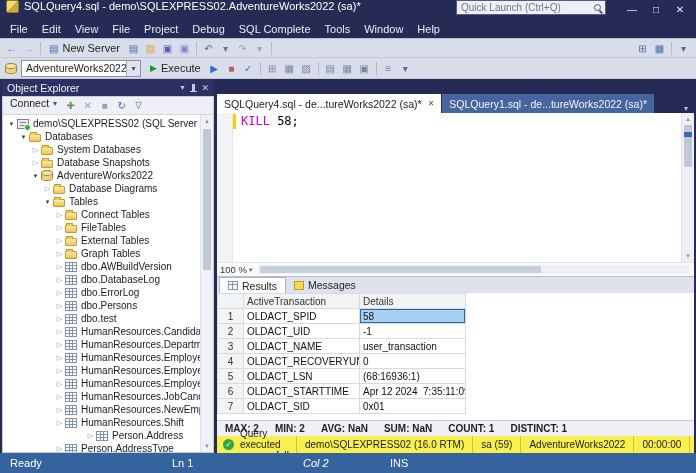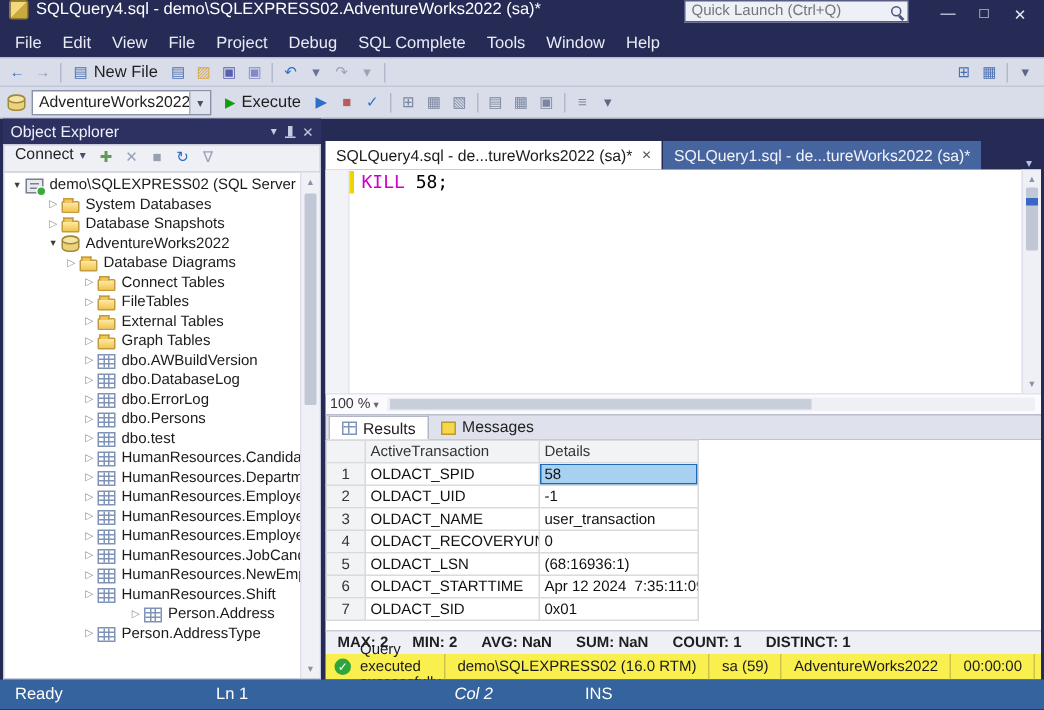--- a/index.html
+++ b/index.html
@@ -124,21 +124,21 @@
   .query-status { height:17px; background:#f9ef4e; display:flex; align-items:center; padding:0 6px; font-size:10px; color:#1b1b1b; flex:none; }
   .check { width:11px; height:11px; border-radius:50%; background:#2fa63c; color:#fff; font-size:8px; display:flex; align-items:center;
            justify-content:center; margin-right:6px; flex:none; }
   .qs-right { margin-left:auto; display:flex; align-items:center; height:100%; }
   .qs-item { border-left:1px solid #cfc14a; padding:0 8px; white-space:nowrap; display:flex; align-items:center; height:100%; }
 
   
   .statusbar { height:20px; background:#35639e; color:#fff; position:relative; flex:none; font-size:11px; }
   .statusbar span { position:absolute; top:50%; transform:translateY(-50%); white-space:nowrap; }
   .sb-ready { left:10px; }
-  .sb-line { left:144px; }
+  .sb-line { left:172px; }
   .sb-col { left:303px;font-style:italic; }
   .sb-ins { left:390px; }
 </style>
 </head>
 <body>
 
 <div class="window">
 
   <div class="titlebar">
     <div class="app-icon"></div>
@@ -167,21 +167,21 @@
     </div>
 
   <div class="toolbar toolbar1">
     <span style="display:flex;align-items:center;">
         <div class="tb-icon" style="color: rgb(46, 110, 203);">←</div>
         <div class="tb-icon" style="color: rgb(147, 160, 184);">→</div>
         <div class="tb-sep"></div>
       </span>
     <div class="tb-btn">
       <span class="tb-icon" style="color:#4a6fae;width:auto;">▤</span>
-      <span>New File</span>
+      <span>New Server</span>
     </div>
     <span style="display:flex;align-items:center;">
         <div class="tb-icon" style="color: rgb(74, 111, 174);">▤</div>
         <div class="tb-icon" style="color: rgb(217, 164, 64);">▨</div>
         <div class="tb-icon" style="color: rgb(90, 95, 176);">▣</div>
         <div class="tb-icon" style="color: rgb(130, 137, 201);">▣</div>
         <div class="tb-sep"></div>
         <div class="tb-icon" style="color: rgb(46, 110, 203);">↶</div>
         <div class="tb-icon" style="color: rgb(104, 113, 154);">▾</div>
         <div class="tb-icon" style="color: rgb(154, 163, 184);">↷</div>
@@ -248,39 +248,49 @@
             <div class="tb-icon" style="color: rgb(151, 160, 181);">∇</div>
           </span>
       </div>
       <div class="oe-body">
         <div class="oe-tree">
             <div class="tree-row" style="padding-left: 3px;">
               <span class="twist open">▾</span>
               <span class="ti ti-server"></span>
               <span class="tree-label">demo\SQLEXPRESS02 (SQL Server 16.0.1115</span>
             </div>
+            <div class="tree-row" style="padding-left: 15px;">
+              <span class="twist open">▾</span>
+              <span class="ti ti-folder"></span>
+              <span class="tree-label">Databases</span>
+            </div>
             <div class="tree-row" style="padding-left: 27px;">
               <span class="twist">▷</span>
               <span class="ti ti-folder"></span>
               <span class="tree-label">System Databases</span>
             </div>
             <div class="tree-row" style="padding-left: 27px;">
               <span class="twist">▷</span>
               <span class="ti ti-folder"></span>
               <span class="tree-label">Database Snapshots</span>
             </div>
             <div class="tree-row" style="padding-left: 27px;">
               <span class="twist open">▾</span>
               <span class="ti ti-database"></span>
               <span class="tree-label">AdventureWorks2022</span>
             </div>
             <div class="tree-row" style="padding-left: 39px;">
               <span class="twist">▷</span>
               <span class="ti ti-folder"></span>
               <span class="tree-label">Database Diagrams</span>
+            </div>
+            <div class="tree-row" style="padding-left: 39px;">
+              <span class="twist open">▾</span>
+              <span class="ti ti-folder"></span>
+              <span class="tree-label">Tables</span>
             </div>
             <div class="tree-row" style="padding-left: 51px;">
               <span class="twist">▷</span>
               <span class="ti ti-folder"></span>
               <span class="tree-label">Connect Tables</span>
             </div>
             <div class="tree-row" style="padding-left: 51px;">
               <span class="twist">▷</span>
               <span class="ti ti-folder"></span>
               <span class="tree-label">FileTables</span>

